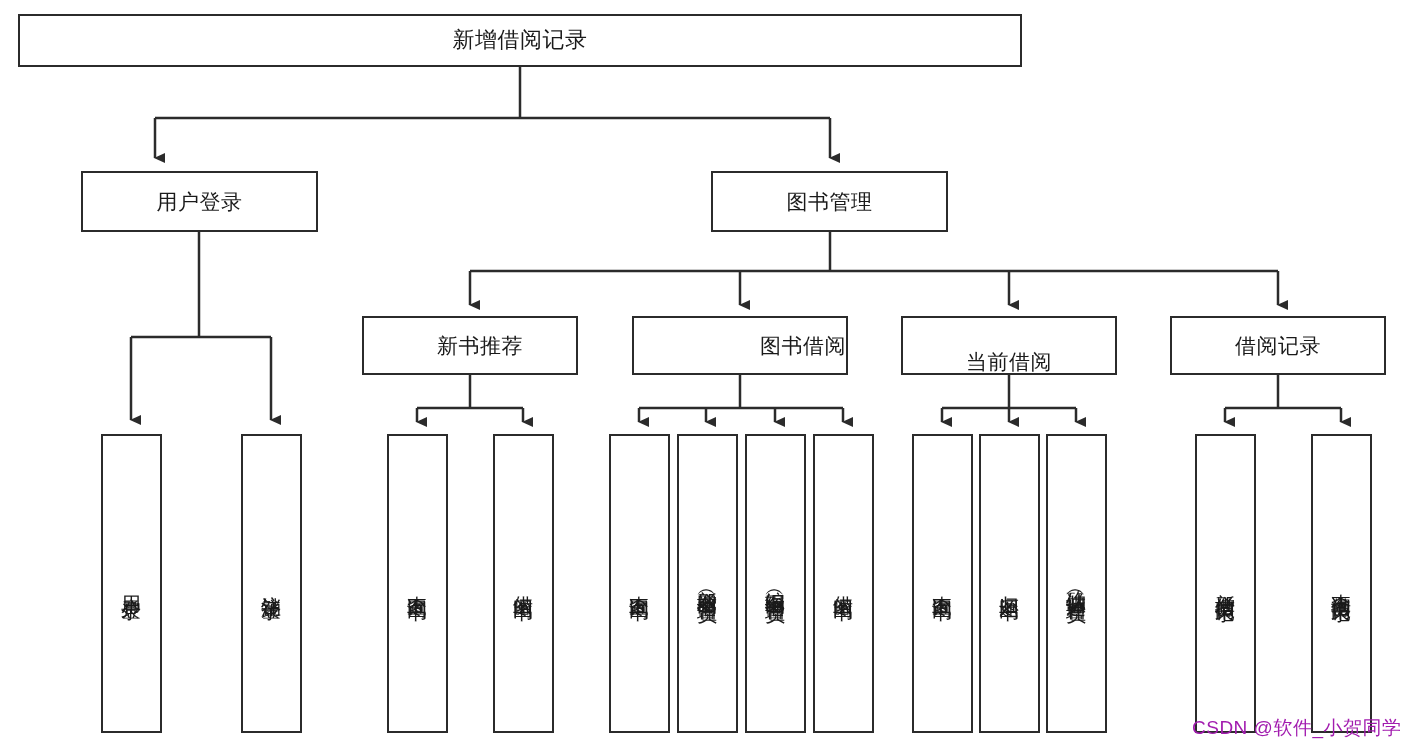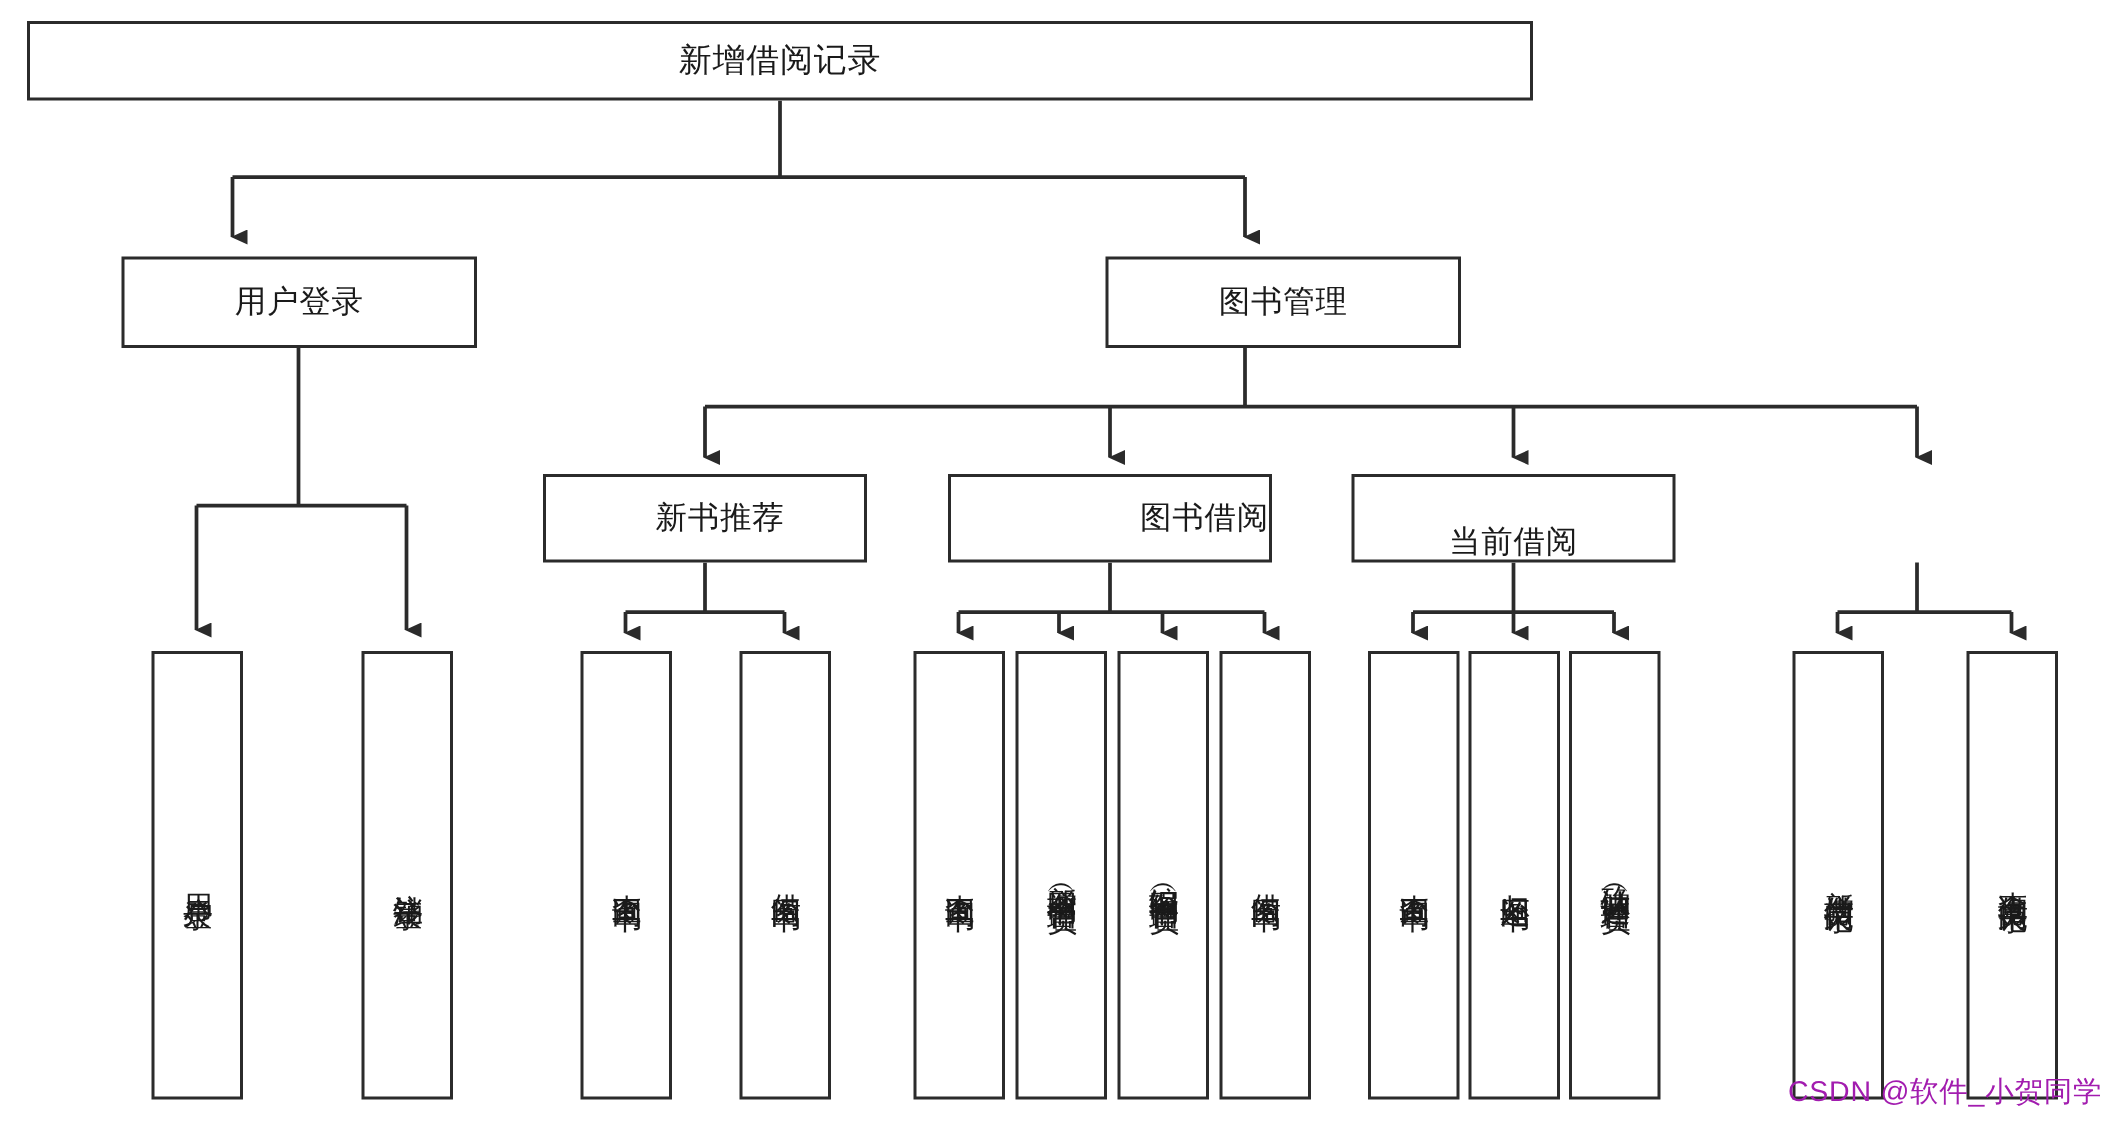--- a/index.html
+++ b/index.html
@@ -117,32 +117,35 @@
     </g>
   </svg>
 
   <div class="node horiz root" style="left:18px; top:14px; width:1004px; height:53px;">
     <span>新增借阅记录</span>
   </div>
 
   <div class="node horiz" style="left:81px; top:171px; width:237px; height:61px;">
     <span>用户登录</span>
   </div>
-  <div class="node horiz" style="left:711px; top:171px; width:237px; height:61px;margin-left:26px;">
+  <div class="node horiz" style="left:711px; top:171px; width:237px; height:61px;">
     <span>图书管理</span>
   </div>
 
   <div class="node horiz" style="left:362px; top:316px; width:216px; height:59px;padding-left:20px;">
     <span>新书推荐</span>
   </div>
   <div class="node horiz" style="left:632px; top:316px; width:216px; height:59px;justify-content:flex-end;">
     <span>图书借阅</span>
   </div>
   <div class="node horiz" style="left:901px; top:316px; width:216px; height:59px;align-items:flex-end;">
     <span>当前借阅</span>
+  </div>
+  <div class="node horiz" style="left:1170px; top:316px; width:216px; height:59px;">
+    <span>借阅记录</span>
   </div>
 
   <div class="node leaf" style="left:101px; top:434px; width:61px; height:299px;">
     <span class="vtext">用户登录</span>
   </div>
   <div class="node leaf" style="left:241px; top:434px; width:61px; height:299px;">
     <span class="vtext">注销登录</span>
   </div>
 
   <div class="node leaf" style="left:387px; top:434px; width:61px; height:299px;">

